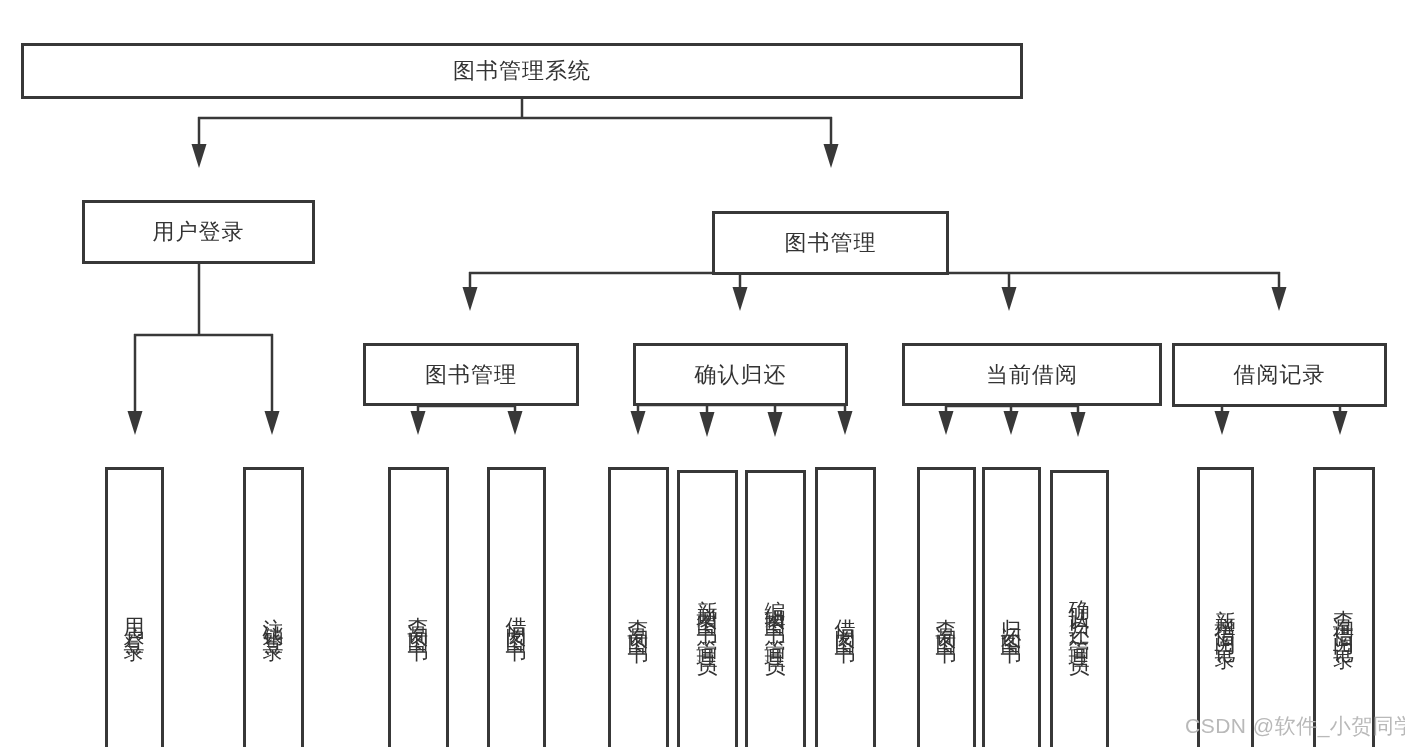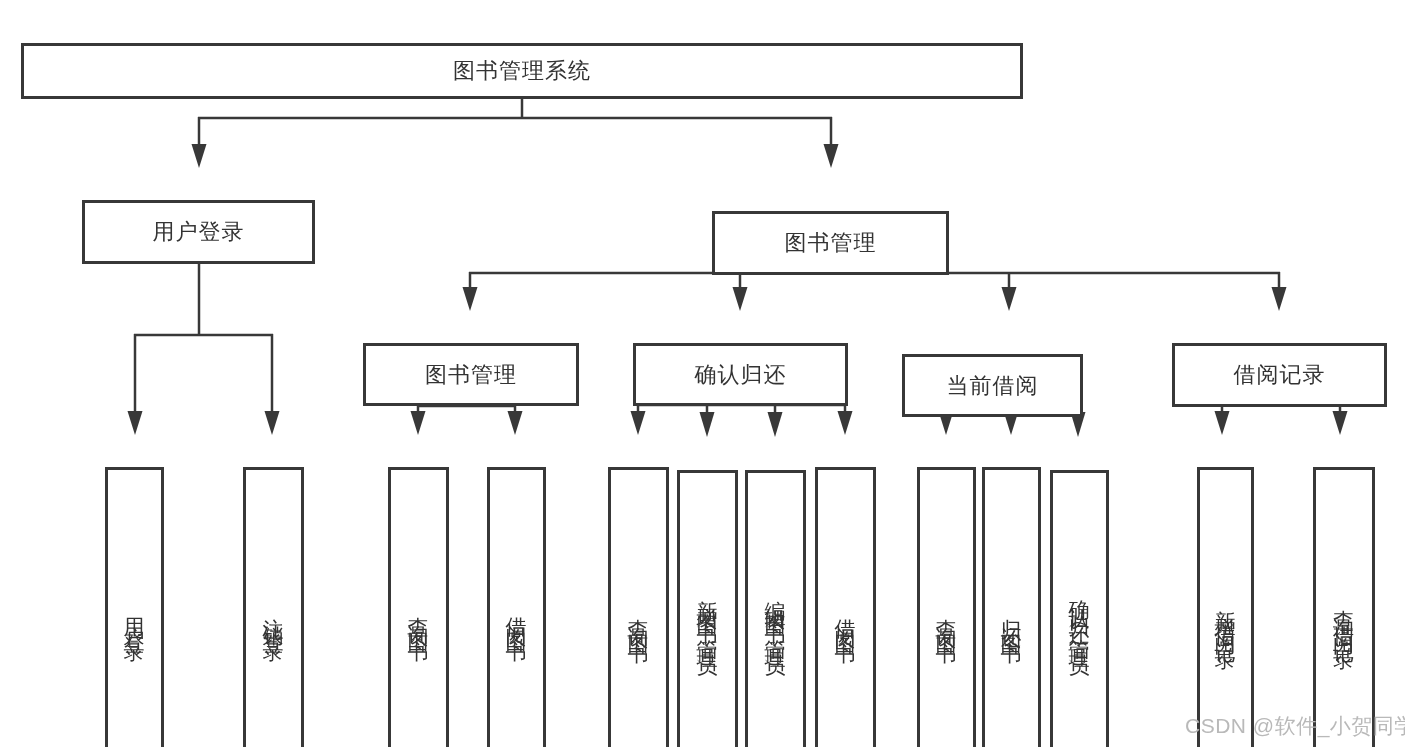--- a/index.html
+++ b/index.html
@@ -119,21 +119,21 @@
   <div class="box hbox" style="left:712px;top:181px;width:237px;height:64px">
     <span>图书管理</span>
   </div>
 
   <div class="box hbox" style="left:363px;top:313px;width:216px;height:63px">
     <span>图书管理</span>
   </div>
   <div class="box hbox" style="left:633px;top:313px;width:215px;height:63px">
     <span>确认归还</span>
   </div>
-  <div class="box hbox" style="left:902px;top:324px;width:181px;height:63px">
+  <div class="box hbox" style="left:902px;top:313px;width:260px;height:63px">
     <span>当前借阅</span>
   </div>
   <div class="box hbox" style="left:1172px;top:313px;width:215px;height:64px">
     <span>借阅记录</span>
   </div>
 
   <div class="box leaf" style="left:105px;top:437px;width:59px;height:300px">
     <span>用户登录</span>
   </div>
   <div class="box leaf" style="left:243px;top:437px;width:61px;height:300px">

